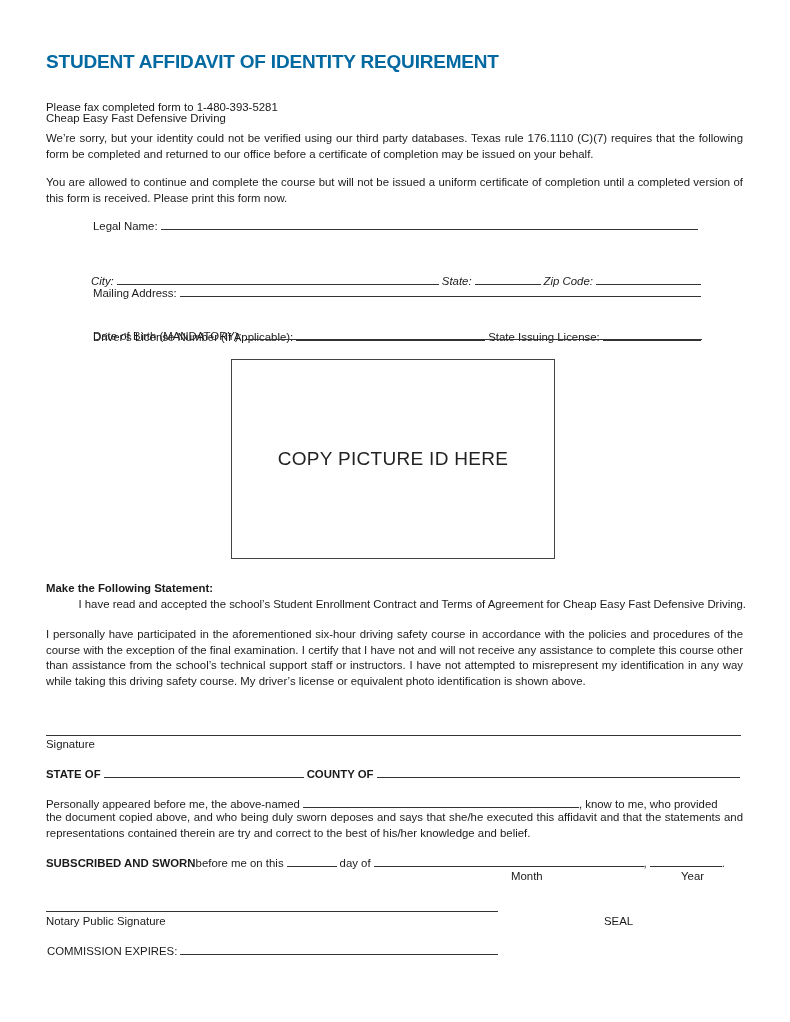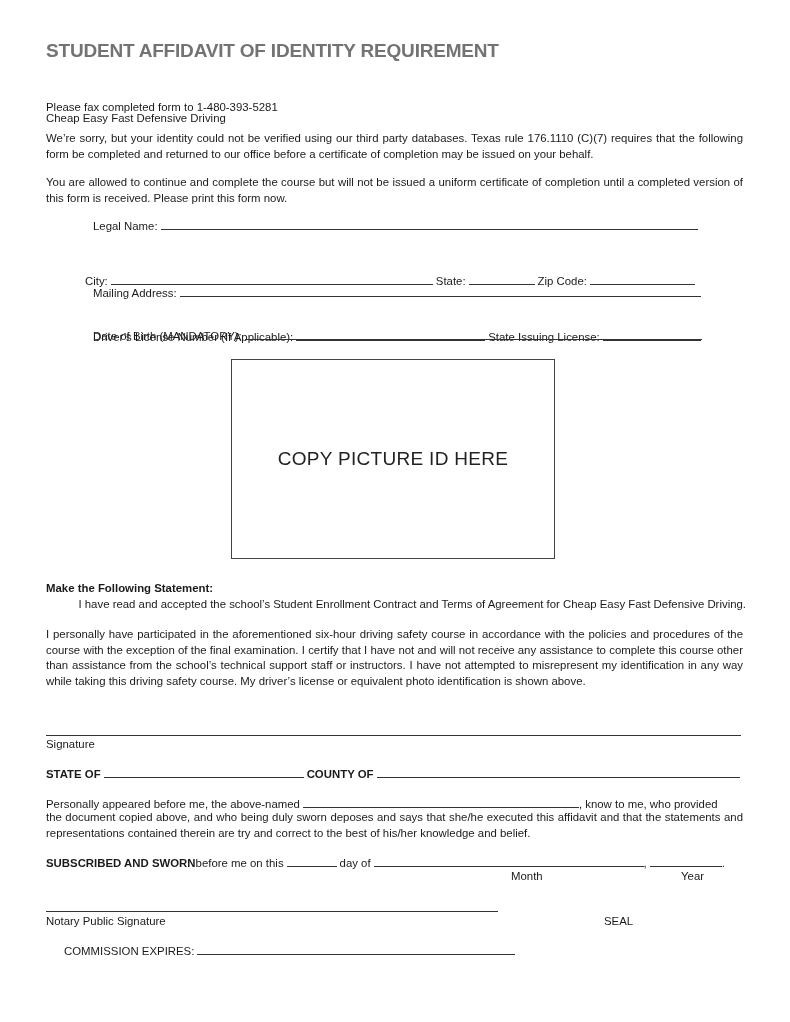--- a/index.html
+++ b/index.html
@@ -2,22 +2,22 @@
 <html><head>
 <meta charset="utf-8">
 <style>
   html, body { margin: 0; padding: 0; background: #ffffff; }
   body {
     width: 790px; height: 1022px; position: relative; overflow: hidden;
     font-family: "Liberation Sans", sans-serif; color: #1a1a1a;
   }
   .abs { position: absolute; }
   .title {
-    left: 46px; top: 40px; font-size: 19px; font-weight: bold; letter-spacing: -0.2px;
-    color: #737373;
+    left: 46px; top: 51px; font-size: 19px; font-weight: bold; letter-spacing: -0.2px;
+    color: #0369a1;
   }
   .txt { font-size: 11.4px; line-height: 15.5px; }
   .para { left: 46px; width: 697px; text-align: justify; }
   .bold { font-weight: bold; }
   .field-row {
     display: flex; align-items: flex-end; white-space: nowrap;
     font-size: 11.4px; height: 16px;
   }
   .blank {
     display: inline-block; border-bottom: 1px solid #333; height: 12px;
@@ -46,21 +46,21 @@
 <div class="abs field-row" style="left:93px; top:216px; width:608px;">
   <span>Legal Name:</span>
   <span class="blank grow"></span>
 </div>
 
 <div class="abs field-row" style="left:93px; top:244px; width:611px;margin-top:39px;">
   <span>Mailing Address:</span>
   <span class="blank grow"></span>
 </div>
 
-<div class="abs field-row" style="left:85px; top:271px; width:613px;">
+<div class="abs field-row" style="left:91px; top:271px; width:613px;font-style:italic;">
   <span>City:</span>
   <span class="blank" style="width:322px;"></span>
   <span>State:</span>
   <span class="blank" style="width:66px;"></span>
   <span>Zip Code:</span>
   <span class="blank grow"></span>
 </div>
 
 <div class="abs field-row" style="left:93px; top:299px; width:611px;margin-top:28px;">
   <span>Driver’s License Number (If Applicable):</span>
@@ -109,16 +109,16 @@
   <span class="blank" style="width:72px; margin-right:0;"></span>
   <span>.</span>
 </div>
 <div class="abs txt" style="left:511px; top:869px;">Month</div>
 <div class="abs txt" style="left:681px; top:869px;">Year</div>
 
 <div class="abs hline" style="left:46px; top:911px; width:452px;"></div>
 <div class="abs txt" style="left:46px; top:914px;">Notary Public Signature</div>
 <div class="abs txt" style="left:604px; top:914px;">SEAL</div>
 
-<div class="abs field-row" style="left:64px; top:941px; width:454px;text-align:right;">
+<div class="abs field-row" style="left:47px; top:941px; width:454px;text-align:right;">
   <span>COMMISSION EXPIRES:</span>
   <span class="blank grow"></span>
 </div>
 
 </body></html>

